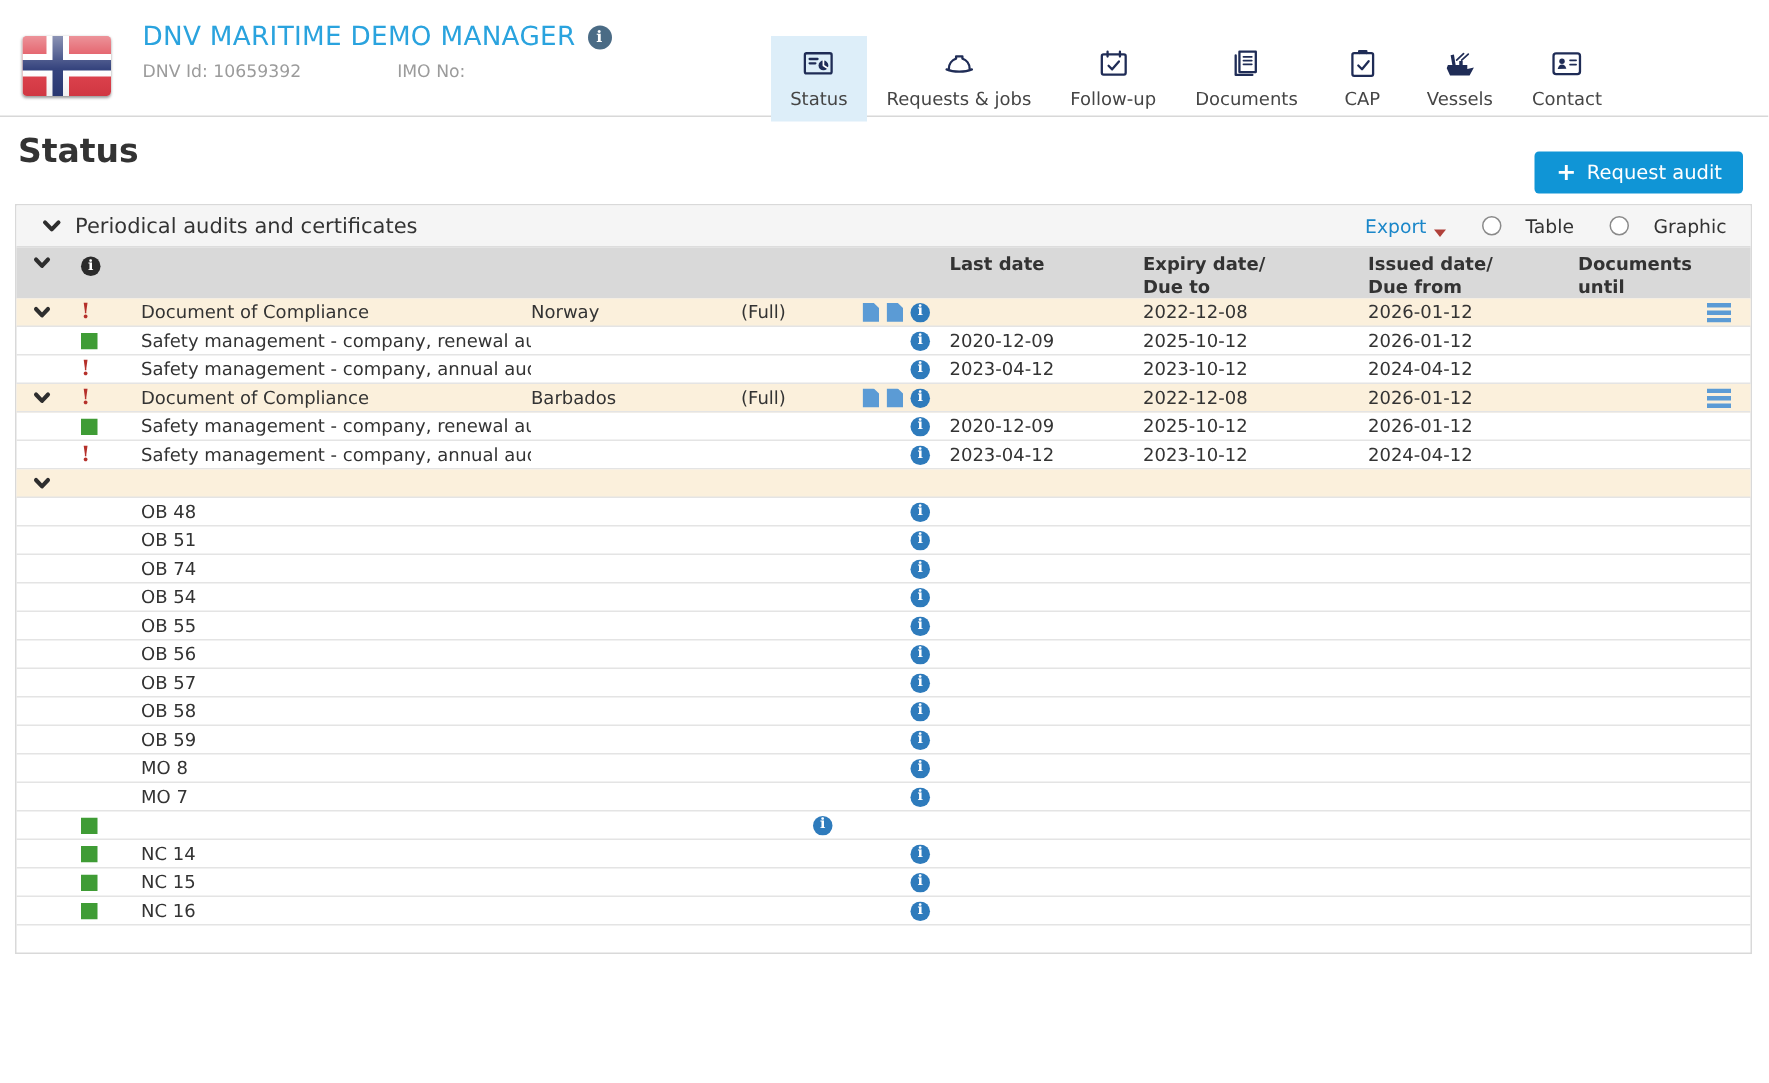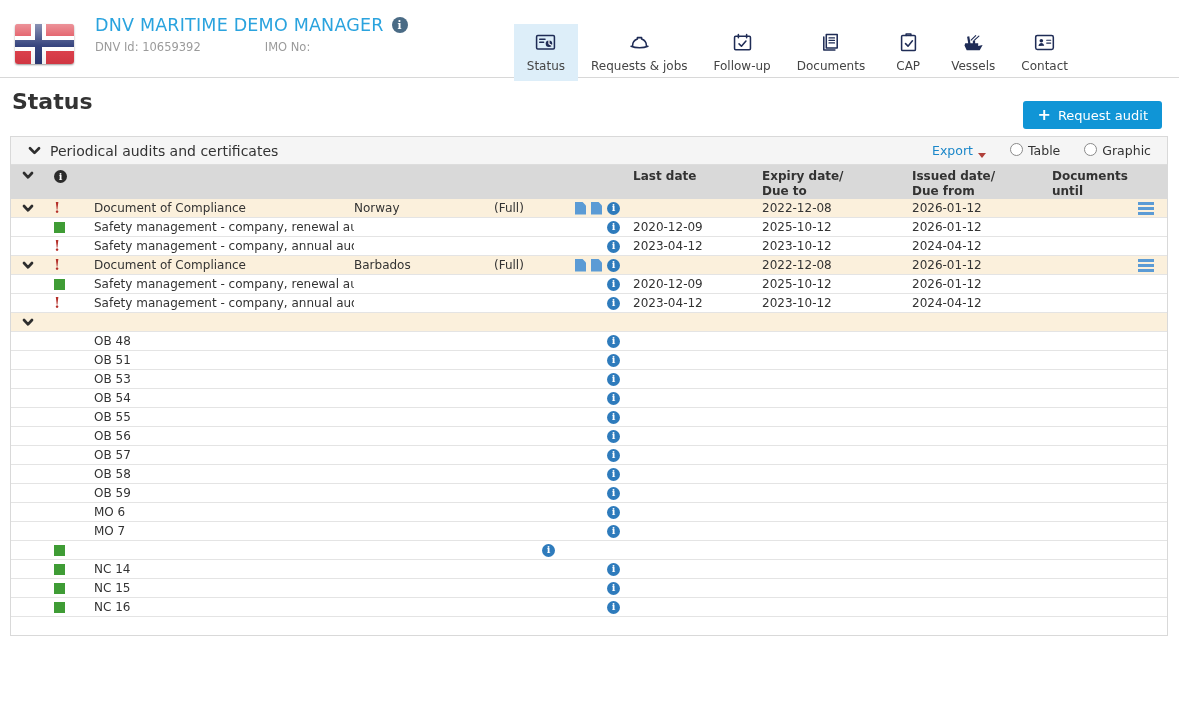--- a/index.html
+++ b/index.html
@@ -46,21 +46,21 @@
   
   .panel{margin:0 11px 0 10px;border:1px solid #d9d9d9}
   .panel-head{height:28px;background:#f5f5f5;border-bottom:1px solid #ddd;
     display:flex;align-items:center;padding:0 10px}
   .ph-chev{display:flex;margin-left:7px}
   .panel-title{font-size:14px;margin-left:9px}
   .ph-right{margin-left:auto;display:flex;align-items:center;gap:24px;font-size:12.5px;margin-right:6px}
   .export{color:var(--export-link-blue,#1b87c9);display:flex;align-items:flex-end;gap:5px;cursor:pointer}
   .caret{width:0;height:0;border-left:4.5px solid transparent;border-right:4.5px solid transparent;
     border-top:5px solid #b0403a}
-  .radio{display:flex;gap:5px;cursor:pointer}
+  .radio{display:flex;align-items:center;gap:16px;cursor:pointer}
   .rc{width:13px;height:13px;border:1px solid #8a8a8a;border-radius:50%;background:#fff}
 
   
   .grid{display:grid;grid-template-columns:30px 36px 277px 140px 65px 65px 129px 150px 140px 91px minmax(0,1fr)}
   .cell{overflow:hidden;white-space:nowrap}
   .thead{background:var(--table-header-bg,#d9d9d9);height:34px;font-weight:bold;font-size:12px;
     align-items:start}
   .thead .cell{padding-top:4px}
   .hl2{display:block;line-height:15px}
   .c-exp{padding-left:11px}
@@ -415,21 +415,21 @@
         </div>
         <div class="cell c-date"></div>
         <div class="cell c-date"></div>
         <div class="cell c-date"></div>
         <div class="cell c-date"></div>
         <div class="cell c-menu"></div>
       </div>
       <div class="grid trow">
         <div class="cell c-exp"></div>
         <div class="cell c-st"></div>
-        <div class="cell c-name">OB 53</div>
+        <div class="cell c-name">OB 74</div>
         <div class="cell "></div>
         <div class="cell "></div>
         <div class="cell c-icons">
           <span class="info-ic">i</span>
         </div>
         <div class="cell c-date"></div>
         <div class="cell c-date"></div>
         <div class="cell c-date"></div>
         <div class="cell c-date"></div>
         <div class="cell c-menu"></div>
@@ -520,21 +520,21 @@
         </div>
         <div class="cell c-date"></div>
         <div class="cell c-date"></div>
         <div class="cell c-date"></div>
         <div class="cell c-date"></div>
         <div class="cell c-menu"></div>
       </div>
       <div class="grid trow">
         <div class="cell c-exp"></div>
         <div class="cell c-st"></div>
-        <div class="cell c-name">MO 6</div>
+        <div class="cell c-name">MO 8</div>
         <div class="cell "></div>
         <div class="cell "></div>
         <div class="cell c-icons">
           <span class="info-ic">i</span>
         </div>
         <div class="cell c-date"></div>
         <div class="cell c-date"></div>
         <div class="cell c-date"></div>
         <div class="cell c-date"></div>
         <div class="cell c-menu"></div>

